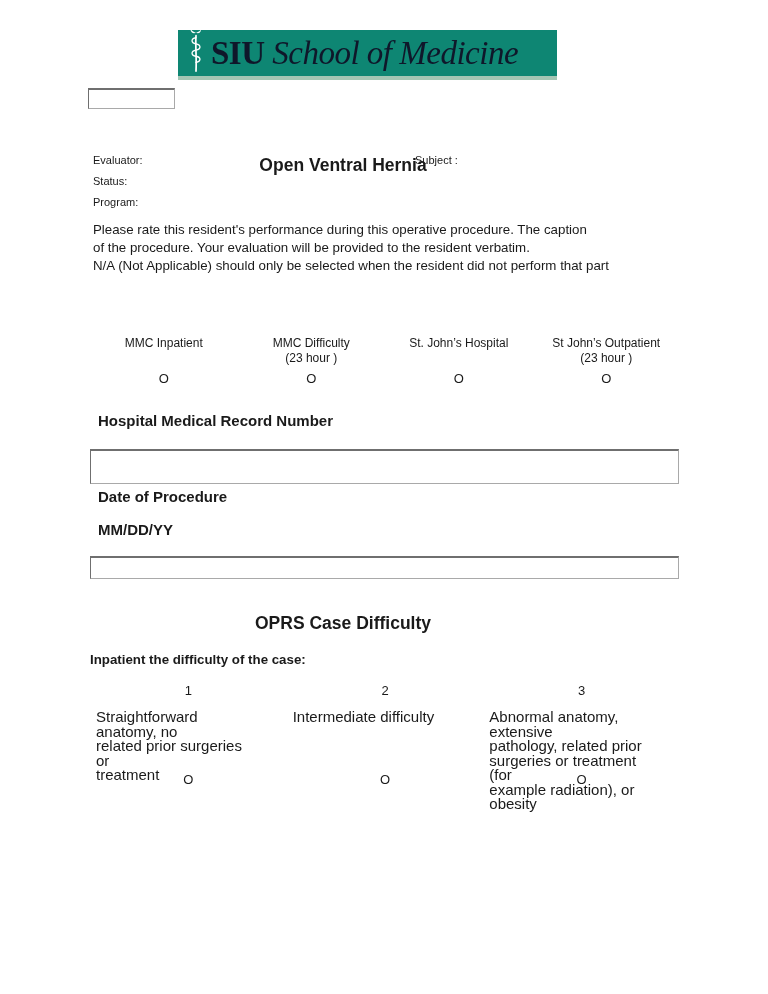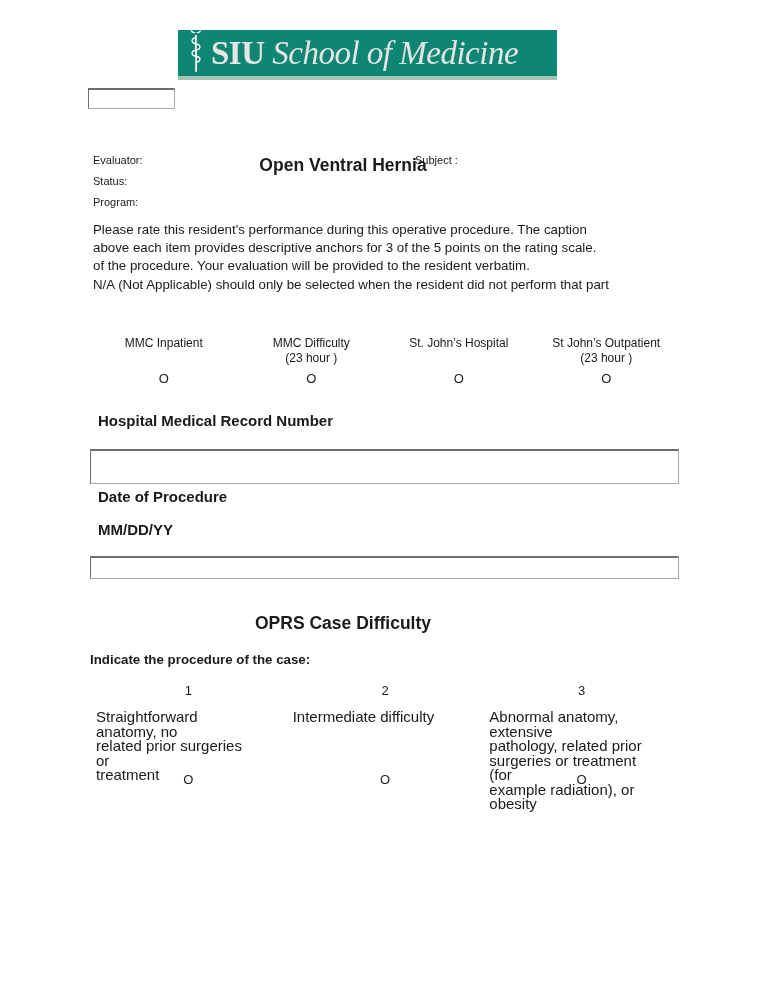--- a/index.html
+++ b/index.html
@@ -17,21 +17,21 @@
   
   .banner{
     left:178px;top:30px;width:379px;height:50px;
     background:#0e8673;
     border-bottom:4px solid #a3c6b4;
     display:flex;align-items:center;
     padding-left:5px;box-sizing:border-box;
   }
   .banner .logo-icon{flex:0 0 auto;margin-right:2px;}
   .brand{
-    color:#e5e5e5;white-space:nowrap;
+    color:#0f172a;white-space:nowrap;
     font-family:"Liberation Serif","DejaVu Serif",serif;
     font-size:33px;letter-spacing:-0.5px;line-height:1;
   }
   .brand .b{font-weight:bold;}
   .brand .i{font-style:italic;}
 
   
   .tbox{
     background:#ffffff;
     border:1px solid #a9a9a9;
@@ -90,21 +90,20 @@
 
   <div class="abs h-center form-title">Open Ventral Hernia</div>
 
   <div class="abs meta" style="left:93px;top:154px;">Evaluator:</div>
   <div class="abs meta" style="left:415px;top:154px;">Subject :</div>
   <div class="abs meta" style="left:93px;top:175px;">Status:</div>
   <div class="abs meta" style="left:93px;top:196px;">Program:</div>
 
   <div class="abs instructions">
       <div>Please rate this resident's performance during this operative procedure. The caption</div>
-      <div>above each item provides descriptive anchors for 3 of the 5 points on the rating scale.</div>
       <div>of the procedure. Your evaluation will be provided to the resident verbatim.</div>
       <div>N/A (Not Applicable) should only be selected when the resident did not perform that part</div>
     </div>
 
   <div class="abs loc-row">
     <div class="loc-col">
       <div class="loc-labels">
         <div>MMC Inpatient</div>
         <div></div>
       </div>
@@ -134,21 +133,21 @@
   </div>
 
   <div class="abs bold-head" style="top:412px;">Hospital Medical Record Number</div>
   <input class="abs tbox mrn-input" value="" style="">
 
   <div class="abs bold-head" style="top:488px;">Date of Procedure</div>
   <div class="abs bold-head" style="top:521px;">MM/DD/YY</div>
   <input class="abs tbox date-input" value="" style="">
 
   <div class="abs h-center oprs-title">OPRS Case Difficulty</div>
-  <div class="abs prompt">Indicate the procedure of the case:</div>
+  <div class="abs prompt">Inpatient the difficulty of the case:</div>
 
   <div class="abs diff-row">
     <div class="diff-col">
       <div class="diff-num">1</div>
       <div class="diff-caption">
           <div>Straightforward anatomy, no</div>
           <div>related prior surgeries or</div>
           <div>treatment</div>
         </div>
       <div class="diff-radio"><span class="radio-o">O</span></div>

